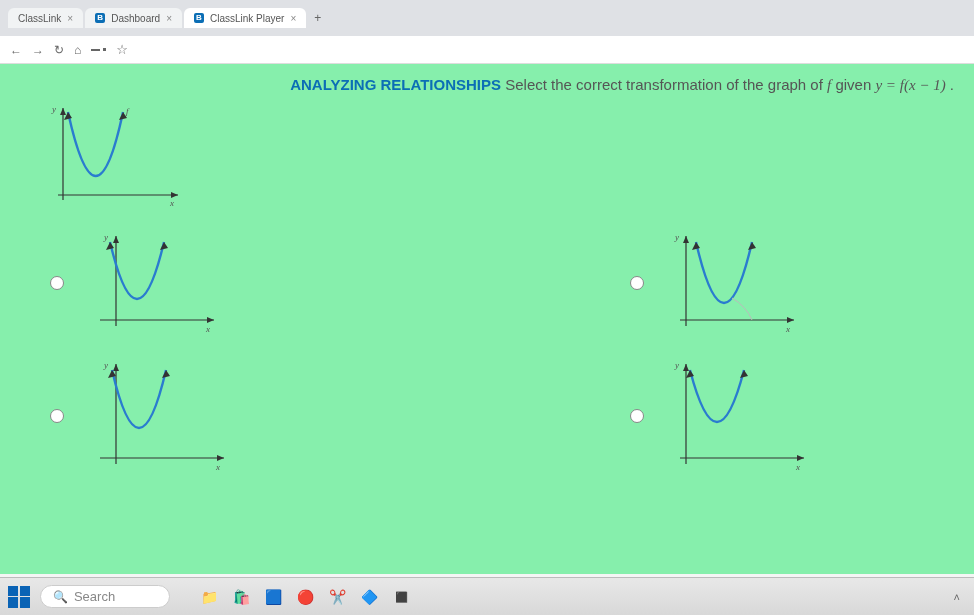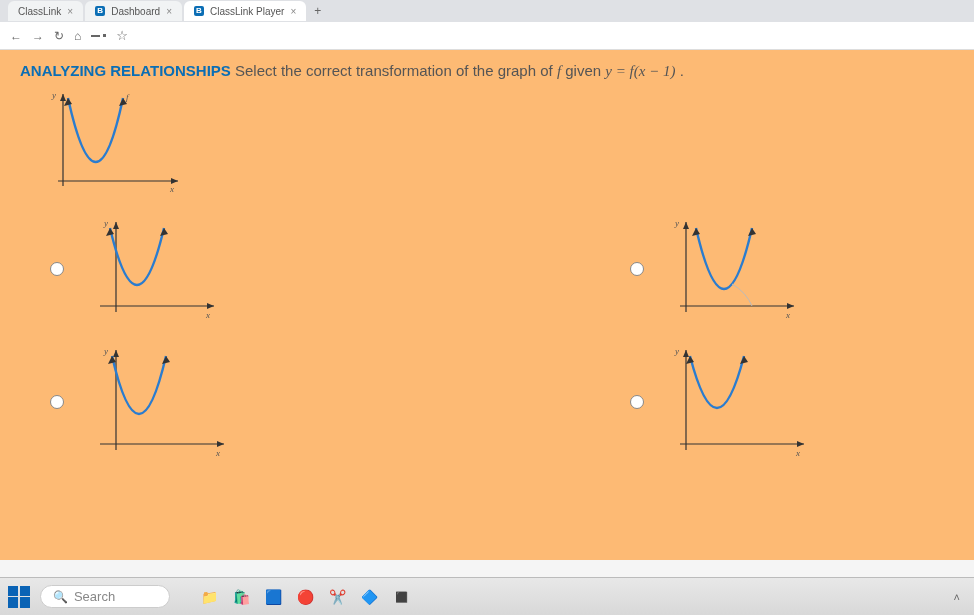--- a/index.html
+++ b/index.html
@@ -1,31 +1,31 @@
 <!DOCTYPE html>
 <html><head>
 <meta charset="utf-8">
 <style>
 * { margin: 0; padding: 0; box-sizing: border-box; }
 body { font-family: Arial, sans-serif; background: #f5f5f5; width: 974px; height: 615px; overflow: hidden; position: relative; }
-.tabs-bar { height: 22px; background: #dfe1e5; display: flex; align-items: center; padding: 0 8px; gap: 2px; }
+.tabs-bar { height: 36px; background: #dfe1e5; display: flex; align-items: center; padding: 0 8px; gap: 2px; }
 .tab { height: 20px; background: #f1f3f4; border-radius: 6px 6px 0 0; padding: 0 10px; display: flex; align-items: center; font-size: 10px; color: #555; gap: 6px; }
 .tab.active { background: #fff; }
 .tab .fav { width: 10px; height: 10px; background: #0b6eb5; border-radius: 2px; display: inline-block; color: #fff; font-size: 8px; line-height: 10px; text-align: center; font-weight: bold; }
 .tab .close { color: #888; font-size: 10px; }
 .new-tab { color: #666; font-size: 12px; padding: 0 6px; }
 .addr-bar { height: 28px; background: #fff; border-bottom: 1px solid #ddd; display: flex; align-items: center; padding: 0 10px; gap: 10px; }
 .addr-bar .nav-btn { color: #666; font-size: 12px; cursor: pointer; }
 .addr-bar .url { font-size: 11px; color: #888; flex: 1; }
 .addr-bar .url .host { color: #444; }
 .addr-bar .star { color: #666; font-size: 13px; }
 .site-icon { display: inline-flex; align-items: center; gap: 3px; }
 .site-icon .dot { width: 3px; height: 3px; background: #666; }
 .site-icon .bar { width: 9px; height: 2px; background: #666; }
-.content { background: #fdba74; padding: 12px 20px; height: 510px; overflow: hidden; }
+.content { background: #86efac; padding: 12px 20px; height: 510px; overflow: hidden; text-align: right; }
 .heading { margin-bottom: 6px; }
 .heading .blue { color: #0b6eb5; font-weight: bold; font-size: 15px; }
 .heading .rest { color: #555; font-size: 15px; font-weight: normal; }
 .heading .math { font-style: italic; font-family: 'Times New Roman', serif; }
 .ref-graph { margin: 4px 0 18px 18px; }
 .graph-svg { display: block; }
 .options { display: grid; grid-template-columns: 320px 320px; column-gap: 260px; row-gap: 18px; margin-left: 30px; }
 .option { display: flex; align-items: center; gap: 18px; }
 .radio { width: 14px; height: 14px; border: 1.5px solid #888; border-radius: 50%; background: #fff; flex-shrink: 0; }
 .axis-line { stroke: #333; stroke-width: 1.2; }

